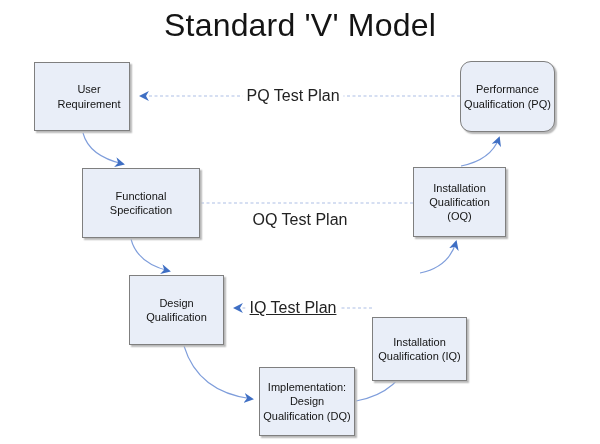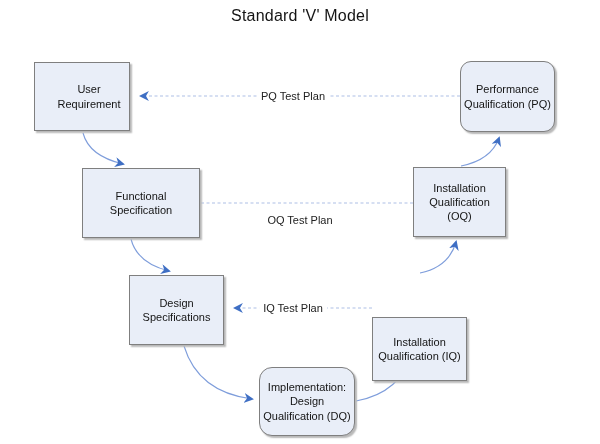--- a/index.html
+++ b/index.html
@@ -2,44 +2,44 @@
 <html><head>
 <meta charset="utf-8">
 <style>
   html,body{margin:0;padding:0;background:#ffffff;}
   #canvas{
     position:relative;width:600px;height:444px;background:#ffffff;
     font-family:"Liberation Sans",sans-serif;overflow:hidden;
   }
   .title{
     position:absolute;left:0;top:7px;width:100%;text-align:center;
-    font-size:16px;color:#141414;letter-spacing:0.2px;
+    font-size:32px;color:#141414;letter-spacing:0.2px;
   }
   .box{
     position:absolute;background:#e9eef8;border:1.4px solid #7f7f7f;
     box-shadow:2px 2px 1.5px #b9b9b9;
     display:flex;align-items:center;justify-content:center;text-align:center;
     font-size:11px;color:#141414;line-height:1.3;padding:2px;box-sizing:border-box;
   }
   .plan-label{
-    position:absolute;background:#ffffff;font-size:11px;color:#222222;
+    position:absolute;background:#ffffff;font-size:16px;color:#222222;
     padding:0 4px;transform:translate(-50%,-50%);white-space:nowrap;
   }
   svg.connectors{position:absolute;left:0;top:0;}
   
   #b-ur{left:34px;top:62px;width:96px;height:69px;padding-left:16px;}
   #b-pq{left:460px;top:61px;width:95px;height:71px;border-radius:11px;}
   #b-fs{left:82px;top:168px;width:118px;height:70px;}
   #b-oq{left:413px;top:167px;width:93px;height:70px;}
   #b-ds{left:129px;top:275px;width:95px;height:70px;}
   #b-iq{left:372px;top:274px;width:95px;height:64px;margin-top:43px;}
-  #b-dq{left:259px;top:367px;width:96px;height:69px;border-radius:13px;}
+  #b-dq{left:259px;top:367px;width:96px;height:69px;}
   #lbl-pq{left:293px;top:96px;}
   #lbl-oq{left:292px;top:220px;margin-left:8px;}
-  #lbl-iq{left:293px;top:308px;}
+  #lbl-iq{left:293px;top:308px;text-decoration:underline;}
 </style>
 </head>
 <body>
 
 <div id="canvas">
 
   <div class="title">Standard 'V' Model</div>
 
   <svg class="connectors" width="600" height="444" viewBox="0 0 600 444">
     <defs>
@@ -66,21 +66,21 @@
   <div id="b-pq" class="box">
     <span>Performance Qualification (PQ)</span>
   </div>
   <div id="b-fs" class="box">
     <span>Functional Specification</span>
   </div>
   <div id="b-oq" class="box">
     <span>Installation Qualification (OQ)</span>
   </div>
   <div id="b-ds" class="box">
-    <span>Design Specifications</span>
+    <span>Design Qualification</span>
   </div>
   <div id="b-iq" class="box">
     <span>Installation Qualification (IQ)</span>
   </div>
   <div id="b-dq" class="box">
     <span>Implementation: Design Qualification (DQ)</span>
   </div>
 
   <div id="lbl-pq" class="plan-label">PQ Test Plan</div>
   <div id="lbl-oq" class="plan-label">OQ Test Plan</div>

